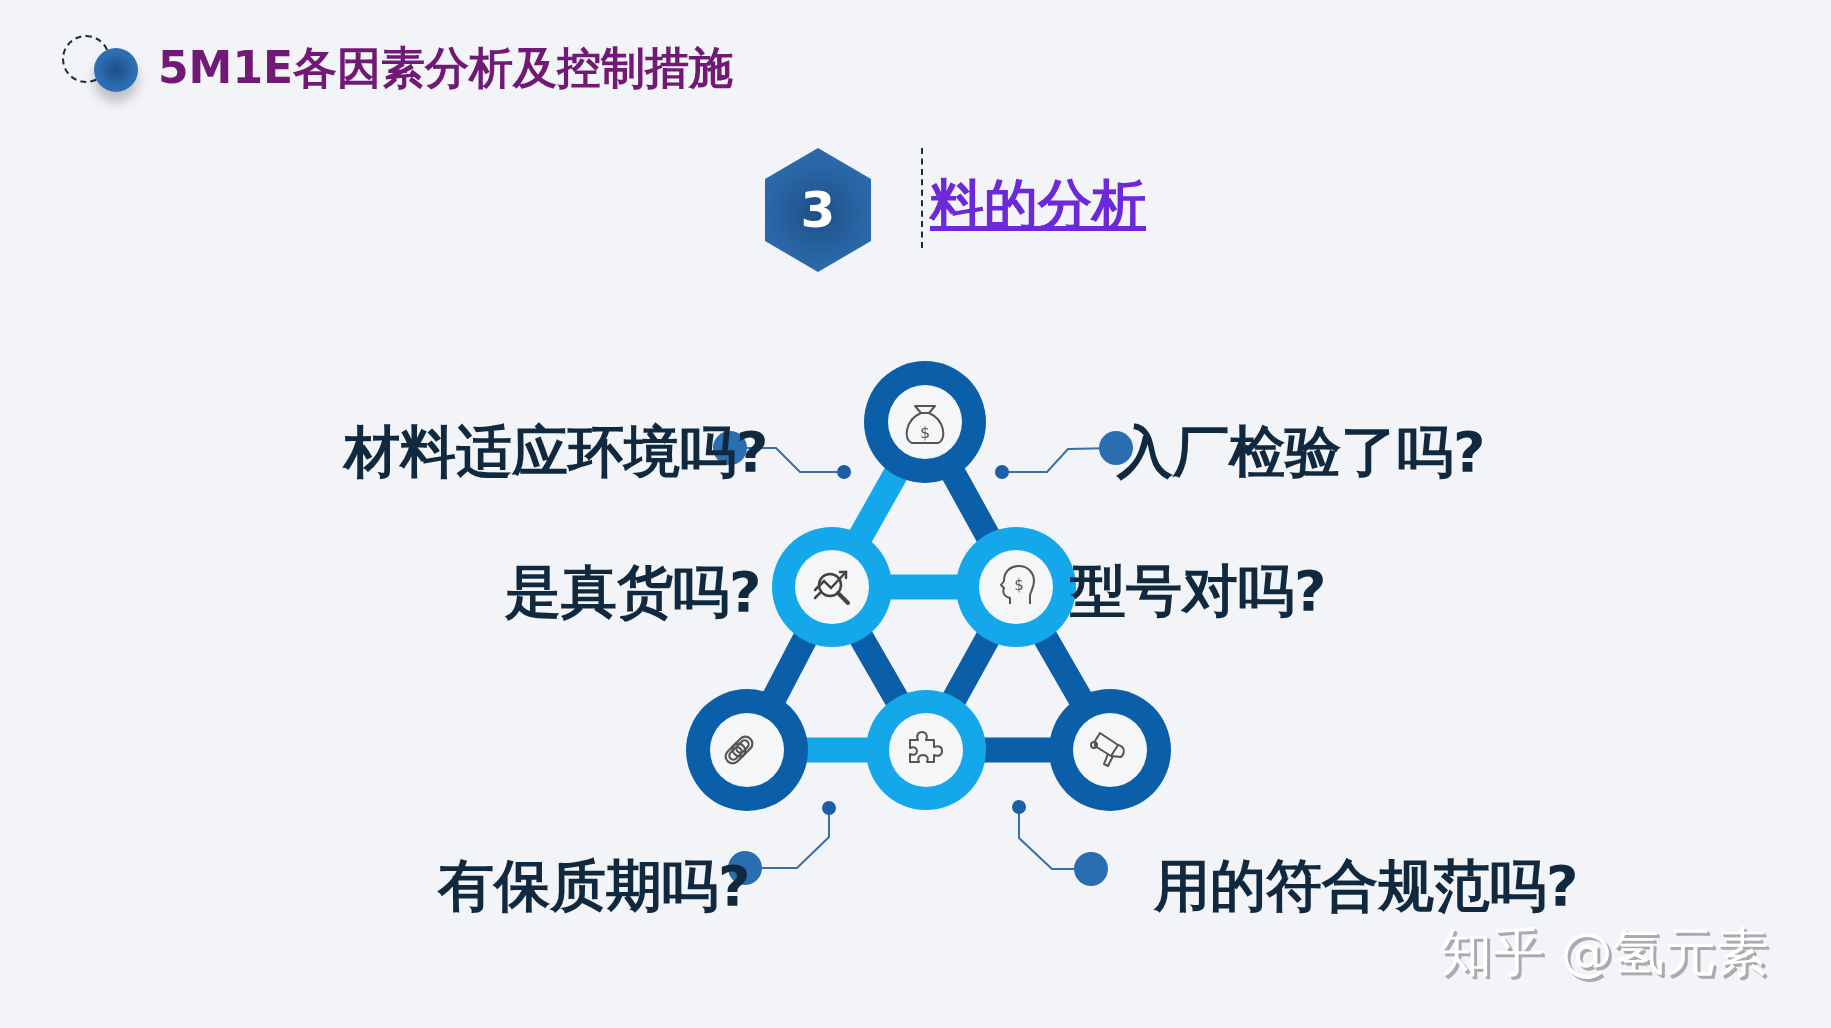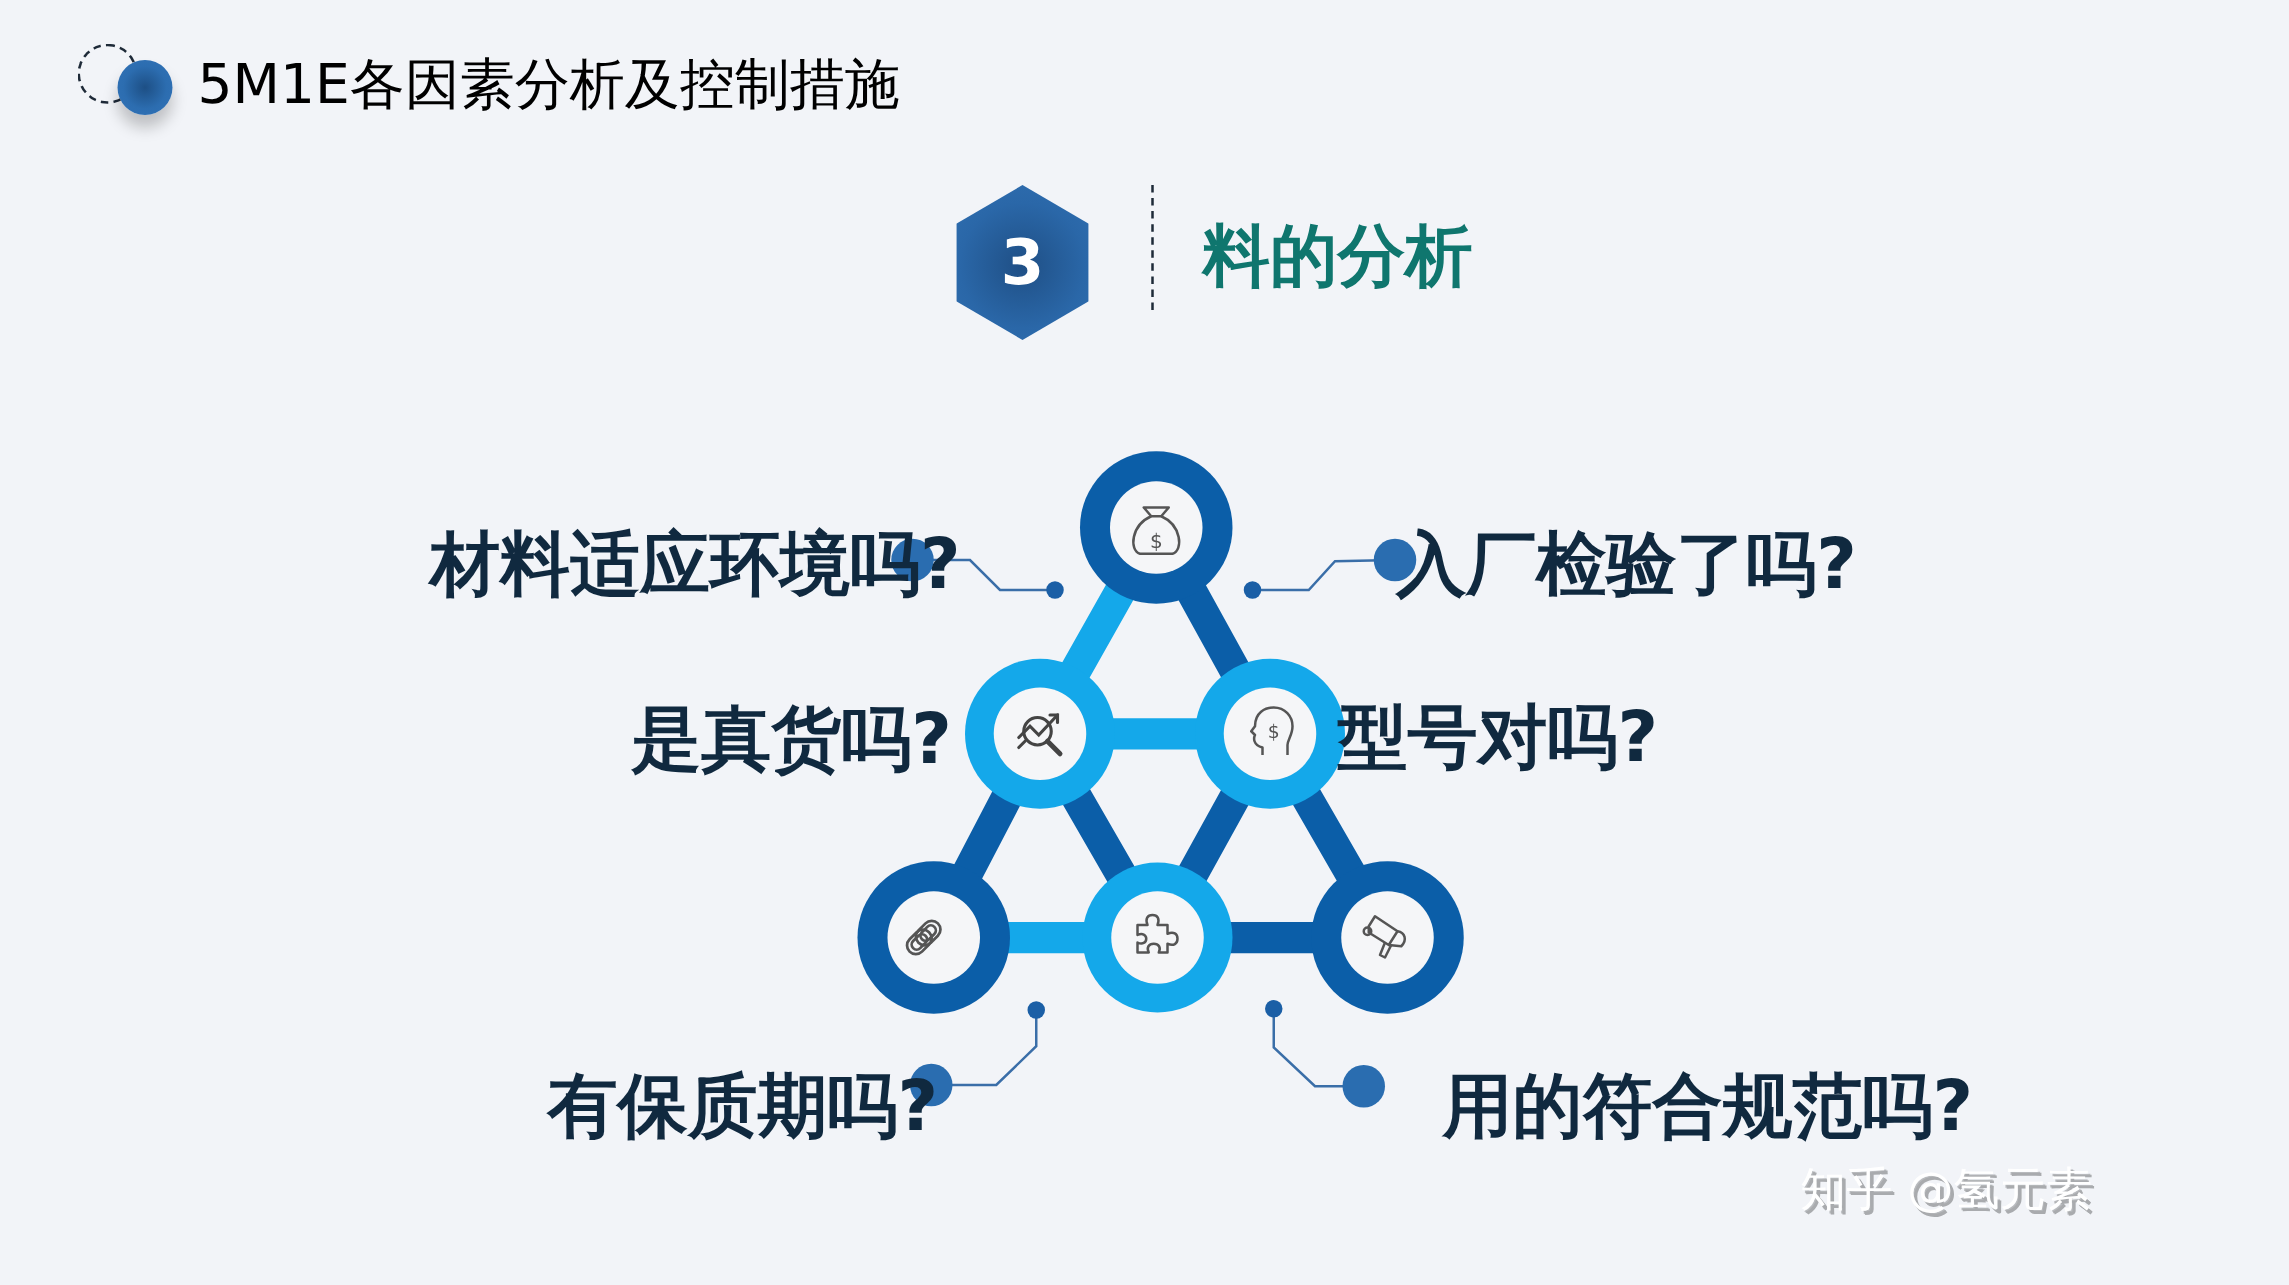--- a/index.html
+++ b/index.html
@@ -12,42 +12,42 @@
   .title-deco-dash {
     left:62px; top:35px; width:48px; height:48px; border-radius:50%;
     border:2px dashed #1e2a38; box-sizing:border-box;
   }
   .title-deco-dot {
     left:94px; top:48px; width:44px; height:44px; border-radius:50%;
     background:radial-gradient(circle at 50% 50%, #1d4f85 0%, #2c6db0 55%, #3273b8 100%);
     box-shadow:0 10px 12px rgba(0,0,0,0.22);
   }
   .page-title {
-    left:158px; top:38px; font-size:44px; font-weight:normal; color:#000000;
+    left:158px; top:38px; font-size:44px; font-weight:bold; color:#701a75;
     line-height:60px; white-space:nowrap; letter-spacing:0px;
   }
   .hex {
     left:765px; top:148px; width:106px; height:124px;
     clip-path:polygon(50% 0%, 100% 25%, 100% 75%, 50% 100%, 0% 75%, 0% 25%);
     background:radial-gradient(circle at 50% 52%, #1f4f85 0%, #2a67a8 60%, #306fb1 100%);
     display:flex; align-items:center; justify-content:center;
   }
   .hex span { color:#ffffff; font-size:50px; font-weight:bold; }
   .vdash {
     left:921px; top:148px; width:0; height:100px; border-left:2px dashed #1e2a38;
   }
   .section-title {
-    left:962px; top:170px; font-size:54px; font-weight:bold; color:#0f766e;
-    line-height:70px; white-space:nowrap;
+    left:930px; top:170px; font-size:54px; font-weight:bold; color:#6d28d9;
+    line-height:70px; white-space:nowrap;text-decoration:underline;
   }
   .q {
     font-size:56px; font-weight:bold; color:#10293f; white-space:nowrap; line-height:56px;
   }
   .watermark {
-    left:1440px; top:920px; font-size:37px; color:#ffffff; white-space:nowrap;
+    left:1440px; top:920px; font-size:52px; color:#ffffff; white-space:nowrap;
     text-shadow:3px 3px 0 #a9abae, 2px 2px 0 #b8babd;
     line-height:64px;
   }
   svg.diagram { position:absolute; left:0; top:0; }
 </style>
 </head>
 <body>
 
 <div class="abs title-deco-dash"></div>
 <div class="abs title-deco-dot"></div>

